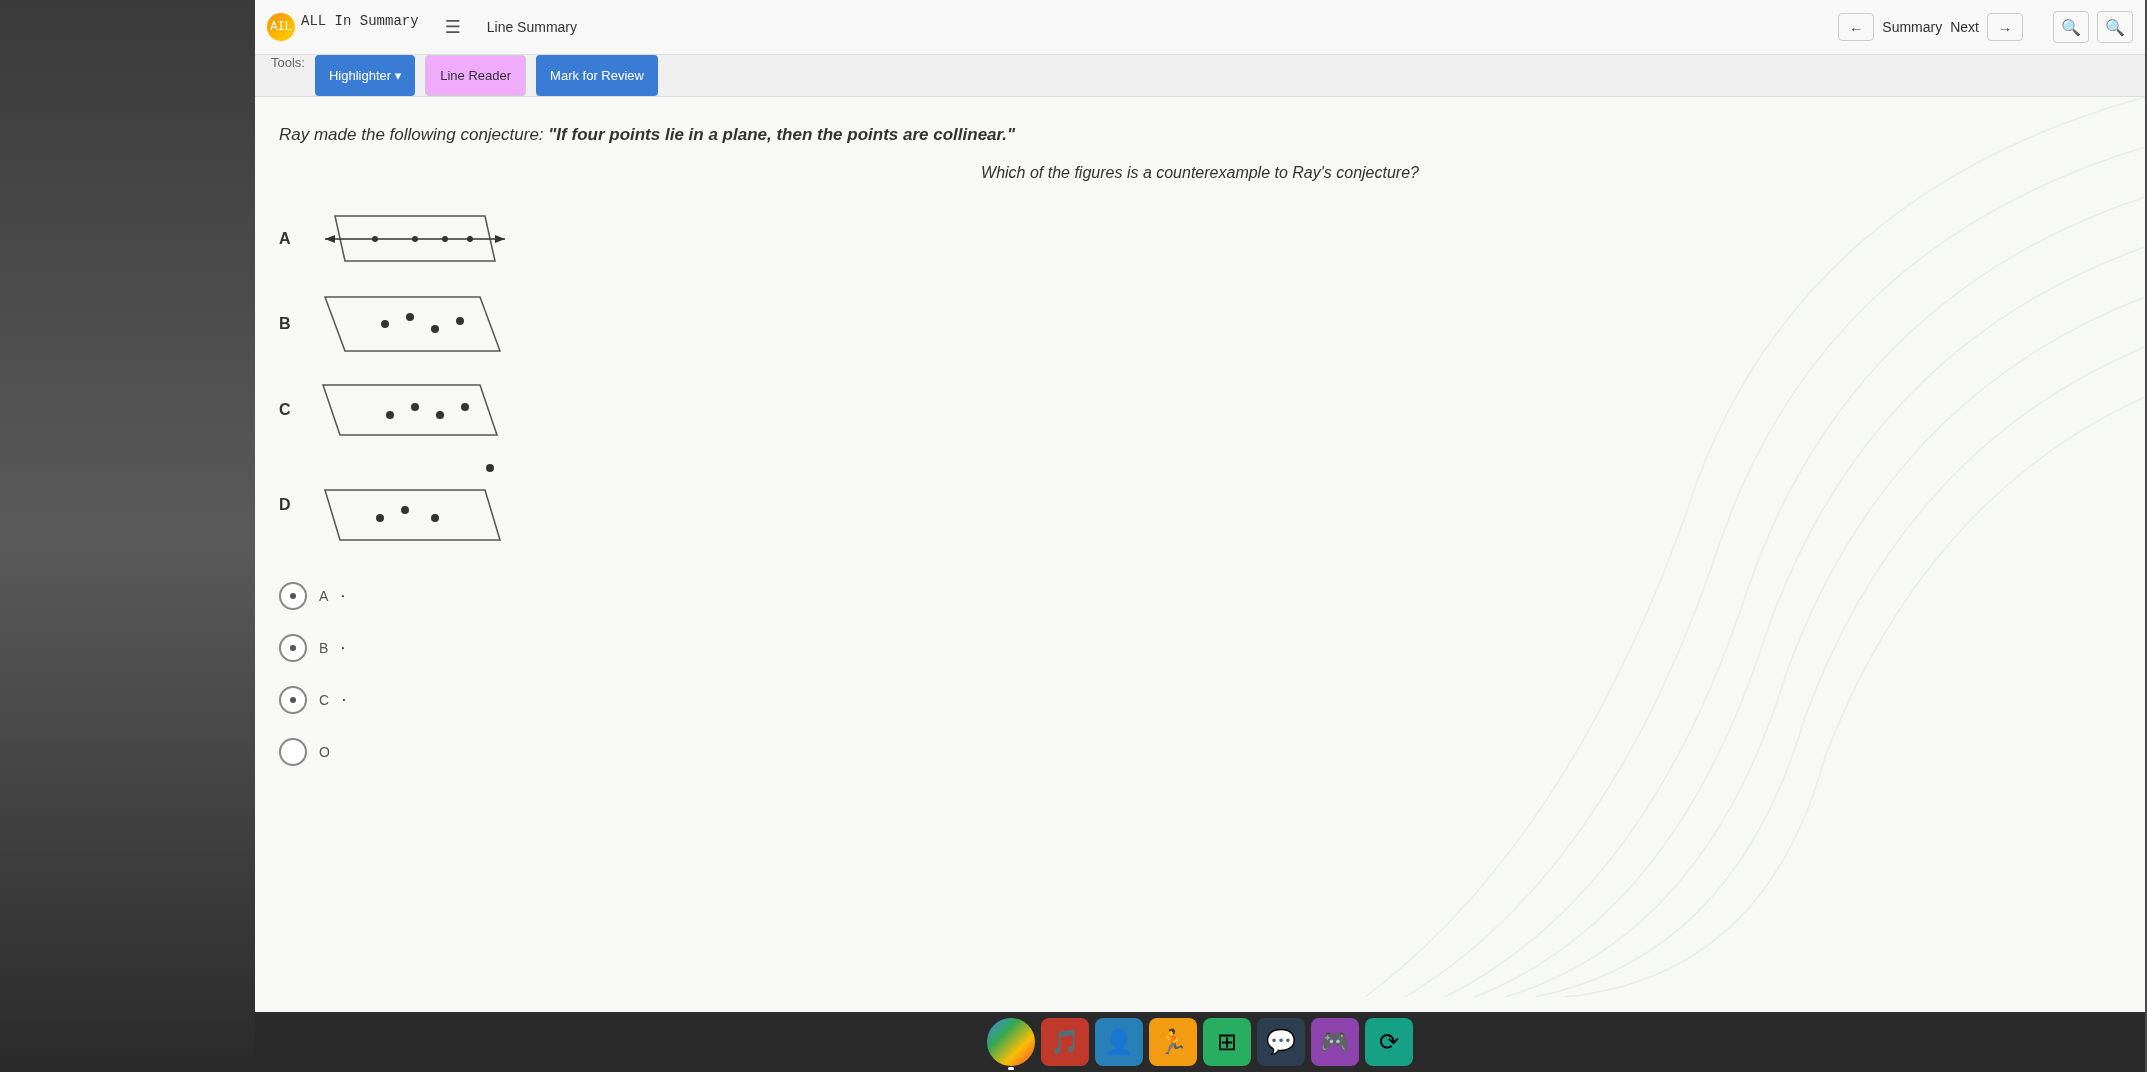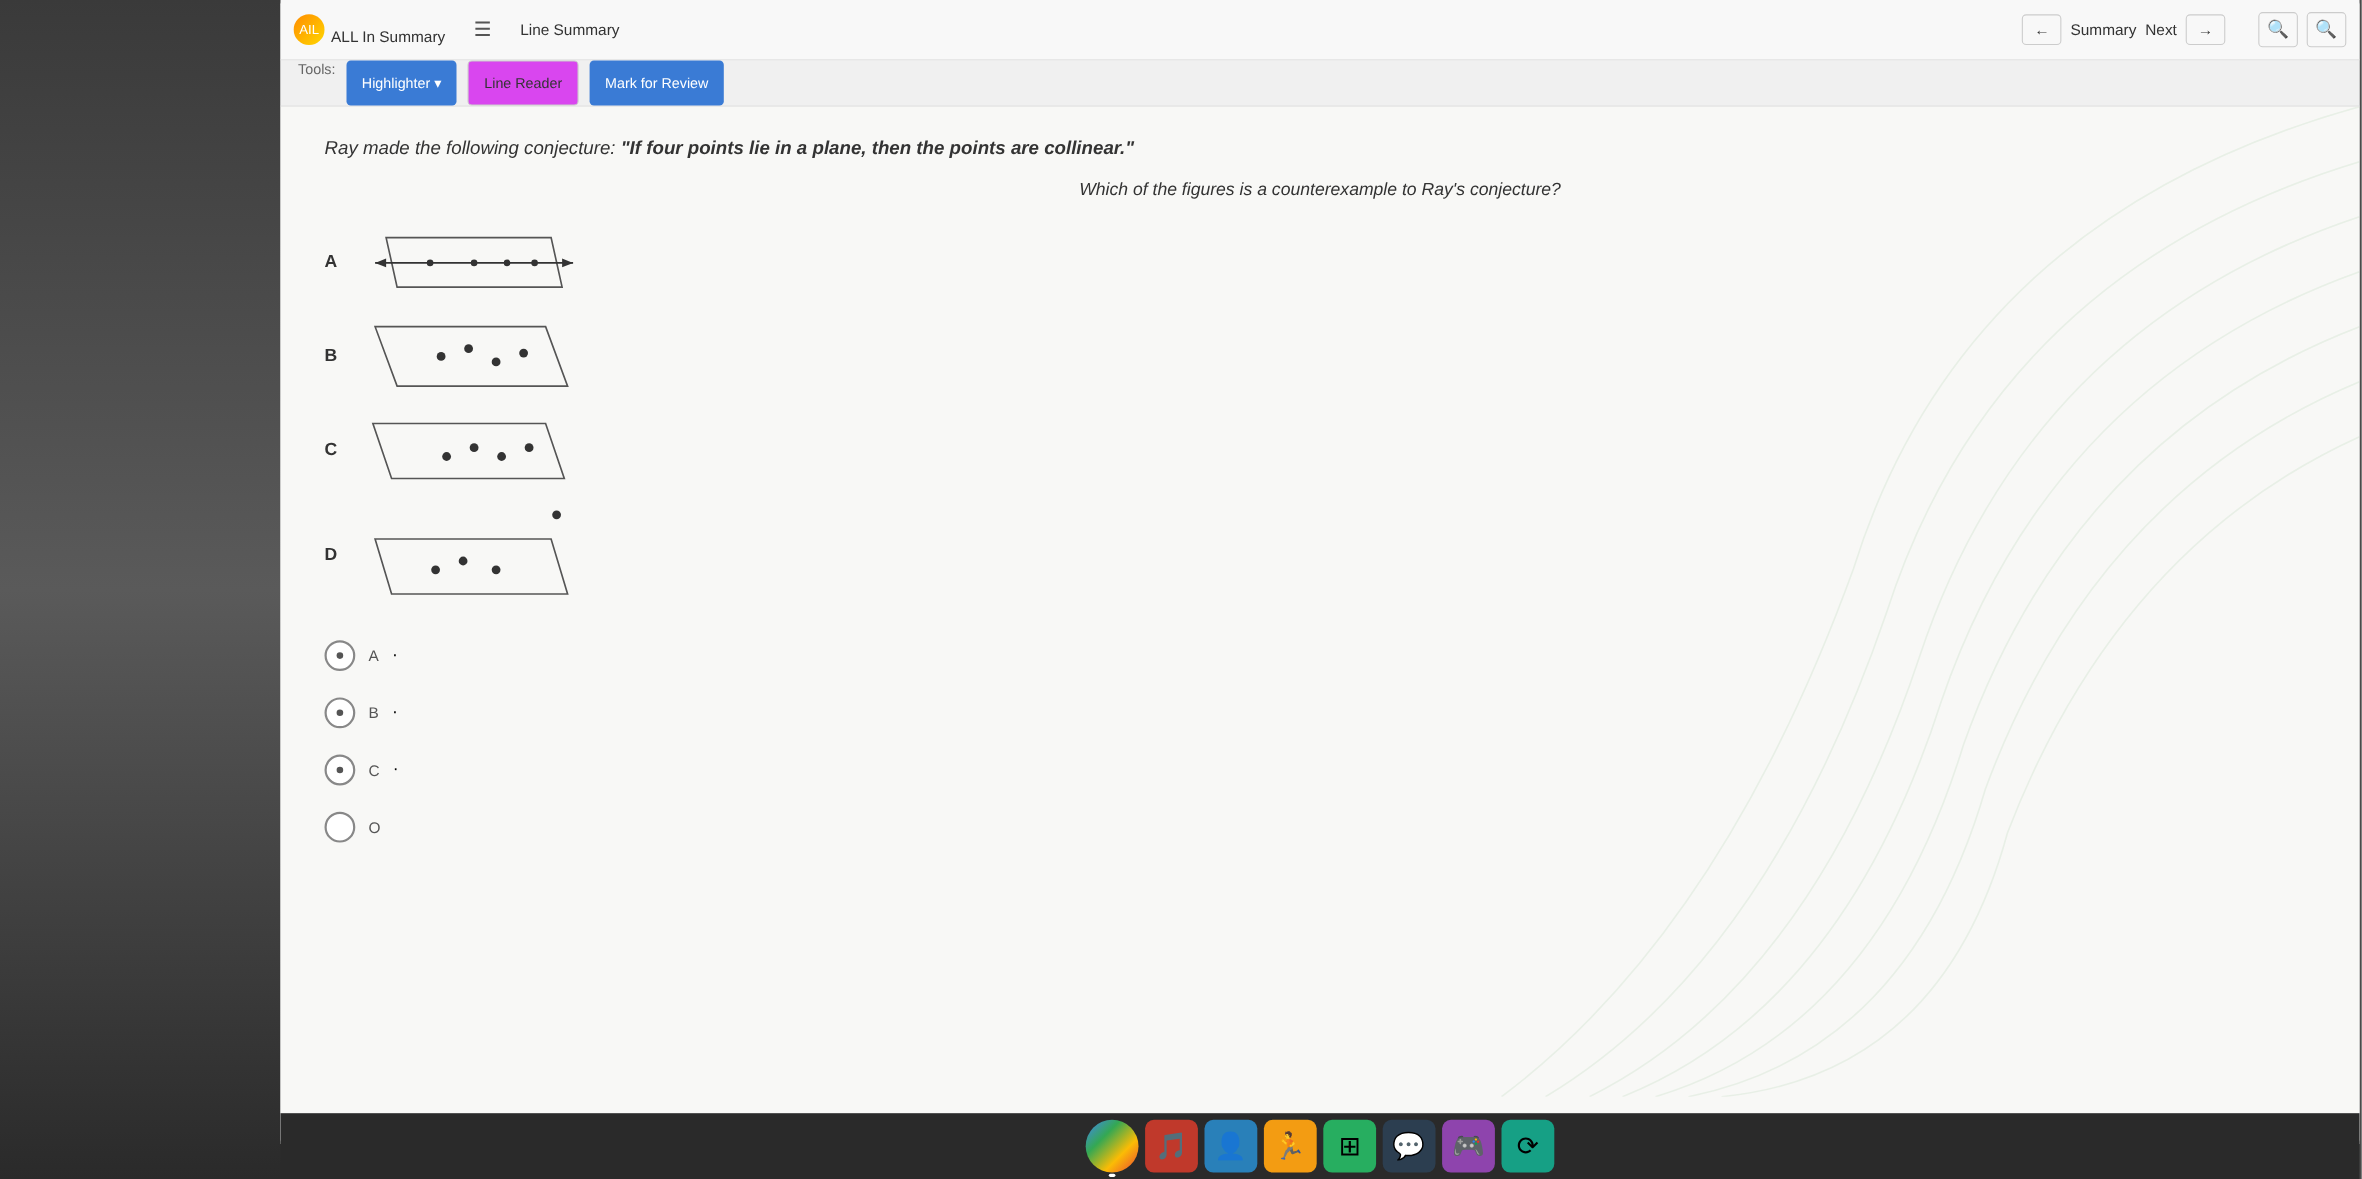--- a/index.html
+++ b/index.html
@@ -39,23 +39,24 @@
       background: #f8f8f8;
       border-bottom: 1px solid #ddd;
       display: flex;
       align-items: center;
       padding: 0 12px;
       gap: 10px;
     }
 
     .brand-logo {
       display: flex;
-      align-items: flex-end;
+      align-items: flex-start;
       gap: 6px;
       margin-right: 8px;
+      font-family: Liberation Mono, monospace;
     }
 
     .brand-icon {
       width: 28px;
       height: 28px;
       border-radius: 50%;
       background: linear-gradient(135deg, #ff8c00, #ffd700);
       display: flex;
       align-items: center;
       justify-content: center;
@@ -157,33 +158,33 @@
       align-items: center;
       gap: 4px;
     }
 
     .tool-btn-highlighter {
       background: #3a7bd5;
       color: white;
     }
 
     .tool-btn-line-reader {
-      background: #d946ef;
+      background: #f0abfc;
       color: #333;
       border: 1px solid #ccc;
     }
 
     .tool-btn-mark-review {
       background: #3a7bd5;
       color: white;
     }
 
     
     .content-area {
-      padding: 24px 40px;
+      padding: 24px 24px;
       background: #f8f8f6;
       min-height: calc(100% - 97px);
       position: relative;
       overflow: hidden;
     }
 
     
     .bg-arcs {
       position: absolute;
       right: 0;

